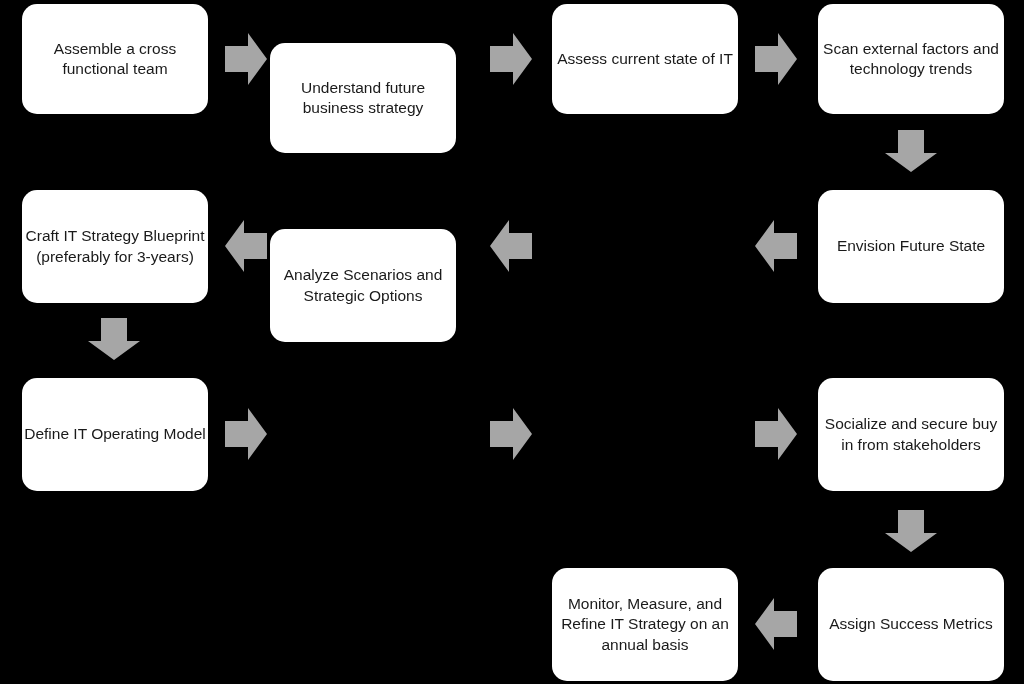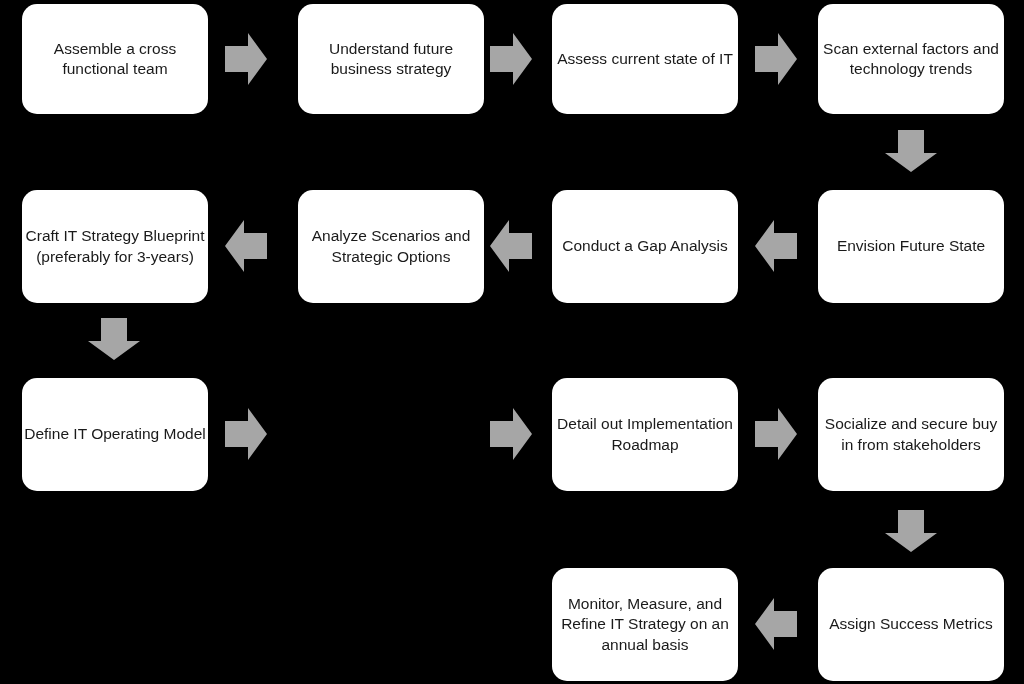--- a/index.html
+++ b/index.html
@@ -24,44 +24,42 @@
     padding: 6px 0;
     color: #1a1a1a;
     font-size: 15.5px;
     line-height: 1.3;
   }
   .row1 { top: 4px;   height: 110px; }
   .row2 { top: 190px; height: 113px; }
   .row3 { top: 378px; height: 113px; }
   .row4 { top: 568px; height: 113px; }
   .col1 { left: 22px; }
-  .col2 { left: 298px; }
+  .col2 { left: 270px; margin-top: 39px; }
   .col3 { left: 552px; }
   .col4 { left: 818px; }
   .arrow { position: absolute; }
   .arrow svg { display: block; }
   .arrow polygon { fill: #a6a6a6; }
 </style>
 </head>
 <body>
 
 <div id="canvas">
 
   <div class="node row1 col1">Assemble a cross functional team</div>
   <div class="node row1 col2">Understand future business strategy</div>
   <div class="node row1 col4">Scan external factors and technology trends</div>
   <div class="node row1 col3">Assess current state of IT</div>
 
   <div class="node row2 col4">Envision Future State</div>
-  <div class="node row2 col3">Conduct a Gap Analysis</div>
   <div class="node row2 col2">Analyze Scenarios and Strategic Options</div>
   <div class="node row2 col1">Craft IT Strategy Blueprint (preferably for 3-years)</div>
 
   <div class="node row3 col1">Define IT Operating Model</div>
-  <div class="node row3 col3">Detail out Implementation Roadmap</div>
   <div class="node row4 col4">Assign Success Metrics</div>
 
   <div class="node row3 col4">Socialize and secure buy in from stakeholders</div>
   <div class="node row4 col3">Monitor, Measure, and Refine IT Strategy on an annual basis</div>
 
   <div class="arrow" style="left:225px; top:33px;">
     <svg width="42" height="52" viewBox="0 0 42 52">
         <polygon points="0,13 23,13 23,0 42,26 23,52 23,39 0,39"></polygon>
       </svg>
   </div>

